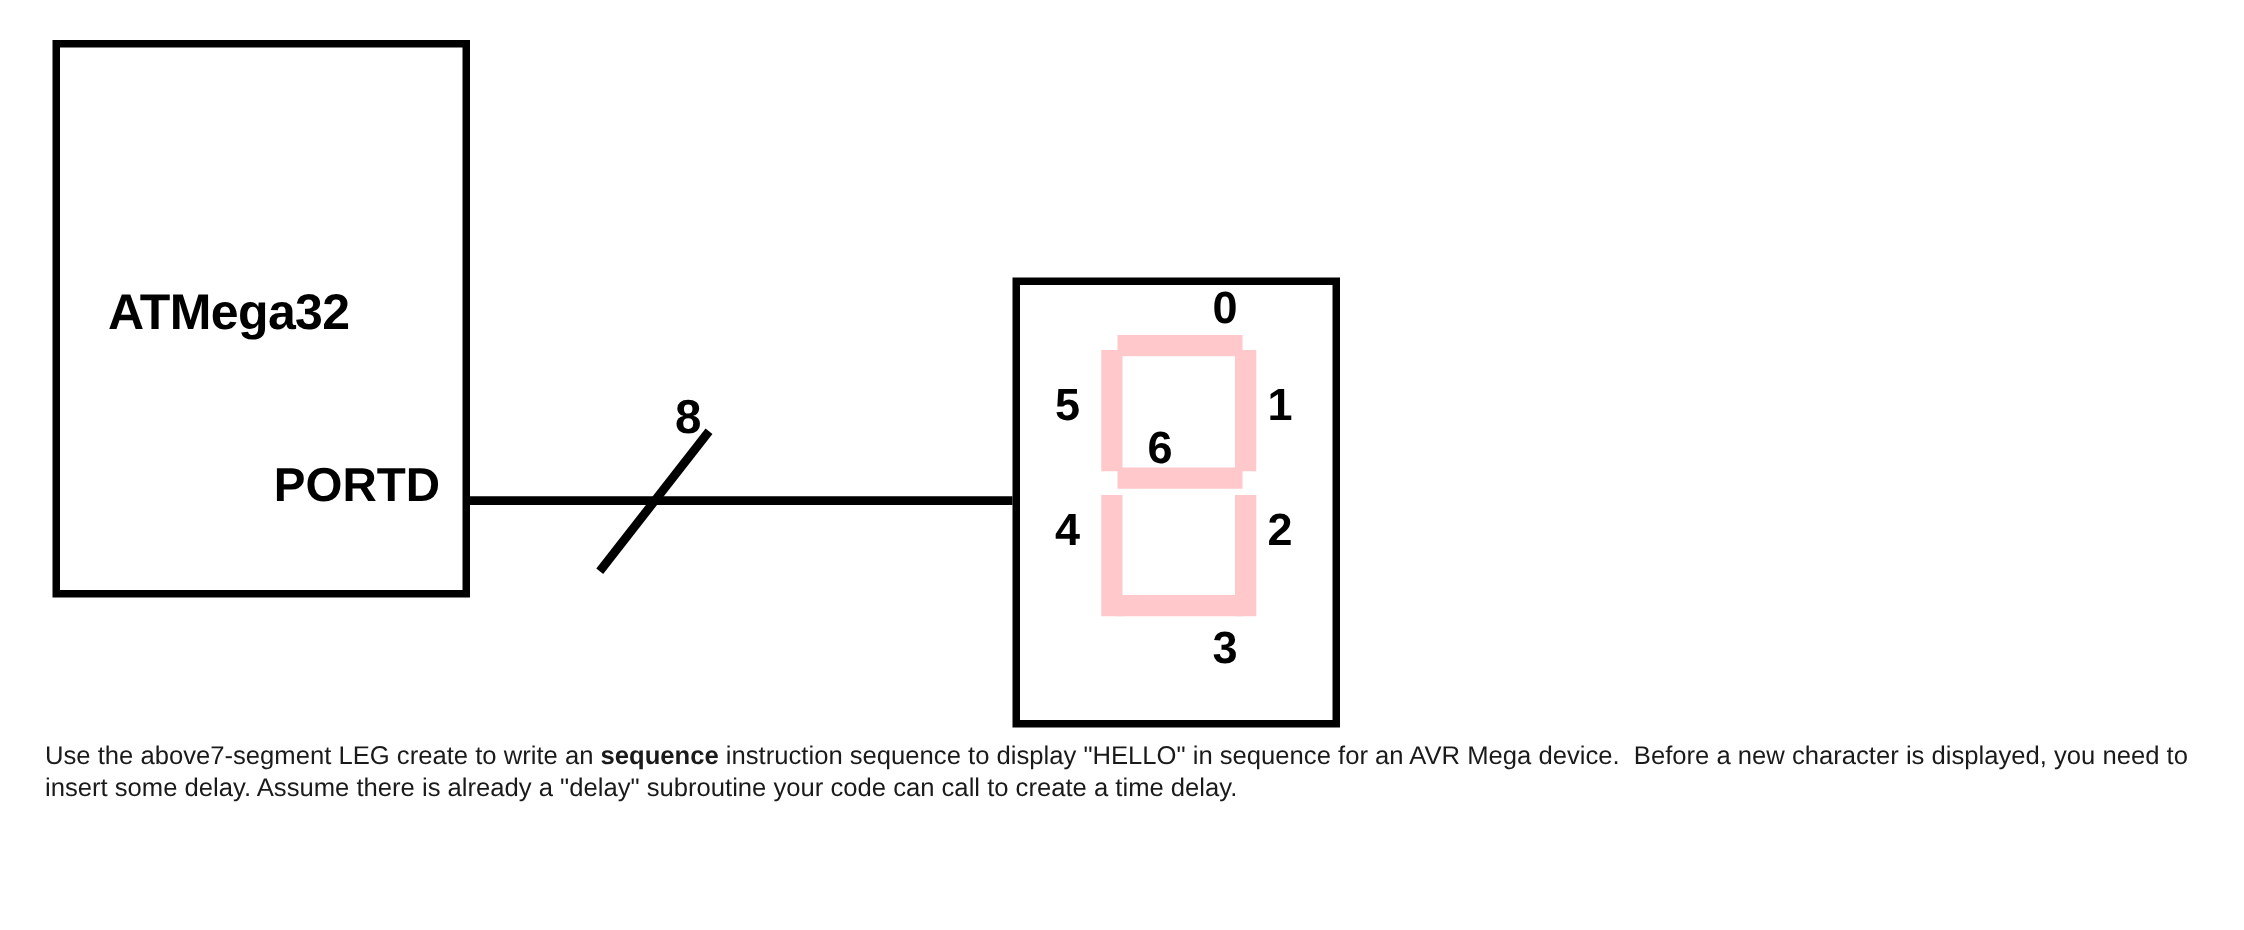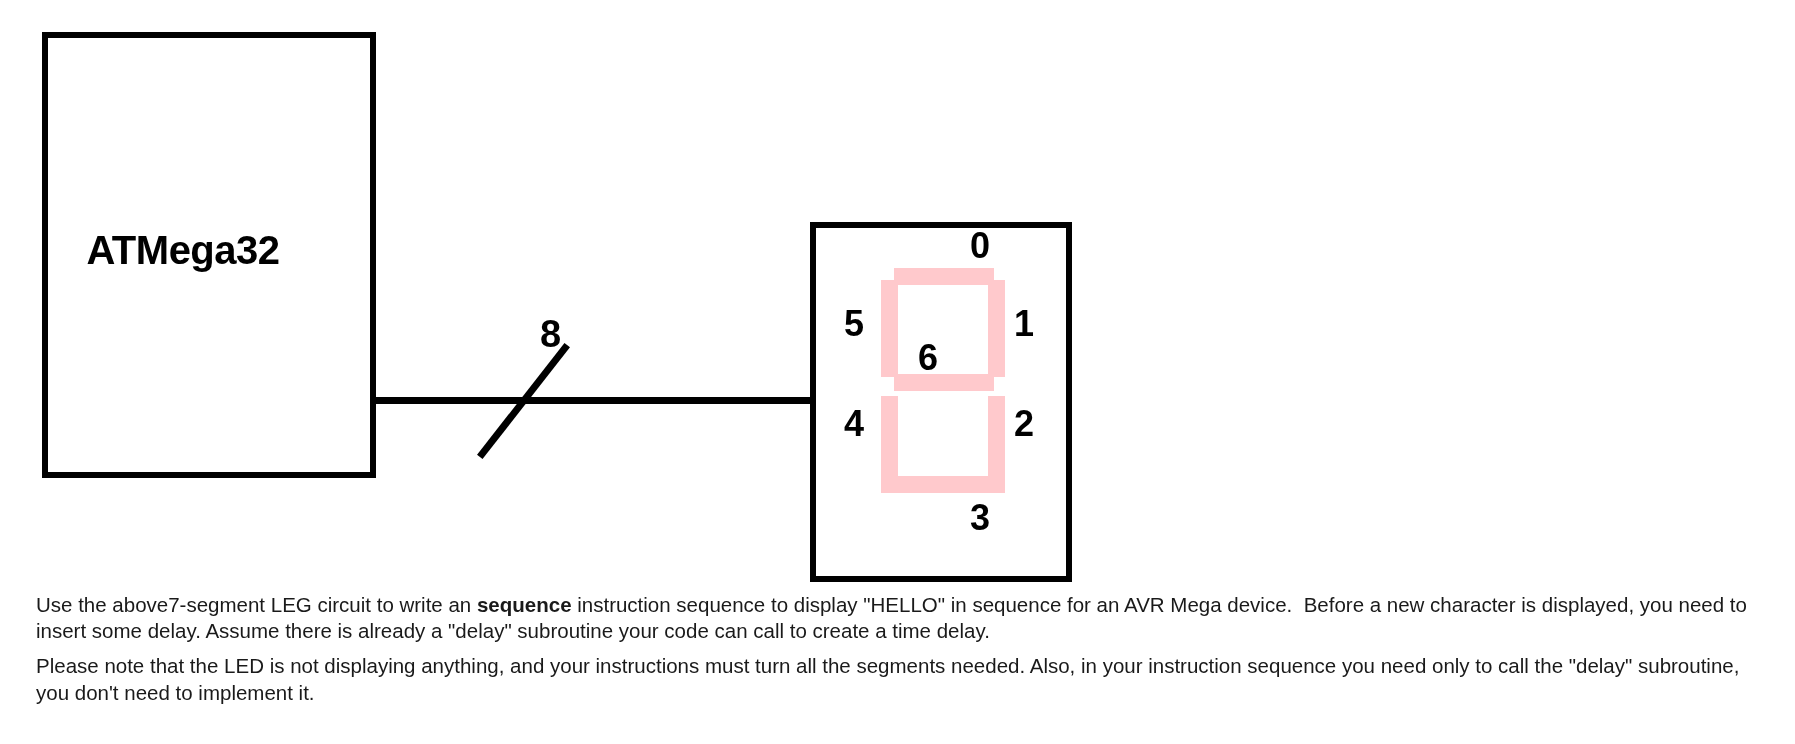--- a/index.html
+++ b/index.html
@@ -150,20 +150,21 @@
   }
   #prose .bold { font-weight: bold; }
 </style>
 </head>
 <body>
 
 <div id="diagram">
 
   <div class="mcu-box"></div>
   <div class="mcu-title">ATMega32</div>
+  <div class="mcu-port">PORTD</div>
 
   <div class="bus-wire"></div>
   <div class="bus-slash"></div>
   <div class="bus-label">8</div>
 
   <div class="seg-box">
 
     <div class="seg seg-h seg-top" style="background: rgb(255, 201, 204);"></div>
     <div class="seg seg-v seg-top-right" style="background: rgb(255, 201, 204);"></div>
     <div class="seg seg-v seg-bottom-right" style="background: rgb(255, 201, 204);"></div>
@@ -177,15 +178,14 @@
     <div class="seg-label lbl-2">2</div>
     <div class="seg-label lbl-3">3</div>
     <div class="seg-label lbl-4">4</div>
     <div class="seg-label lbl-5">5</div>
     <div class="seg-label lbl-6">6</div>
 
   </div>
 </div>
 
 <div id="prose">
-  <p><span>Use the above7-segment LEG circuit to write an </span><span class="bold">sequence</span><span> instruction sequence to display "HELLO" in sequence for an AVR Mega device.  Before a new character is displayed, you need to insert some delay. Assume there is already a "delay" subroutine your code can call to create a time delay.</span></p>
-  <p>Please note that the LED is not displaying anything, and your instructions must turn all the segments needed. Also, in your instruction sequence you need only to call the "delay" subroutine, you don't need to implement it.</p>
+  <p><span>Use the above7-segment LEG create to write an </span><span class="bold">sequence</span><span> instruction sequence to display "HELLO" in sequence for an AVR Mega device.  Before a new character is displayed, you need to insert some delay. Assume there is already a "delay" subroutine your code can call to create a time delay.</span></p>
 </div>
 
 </body></html>

